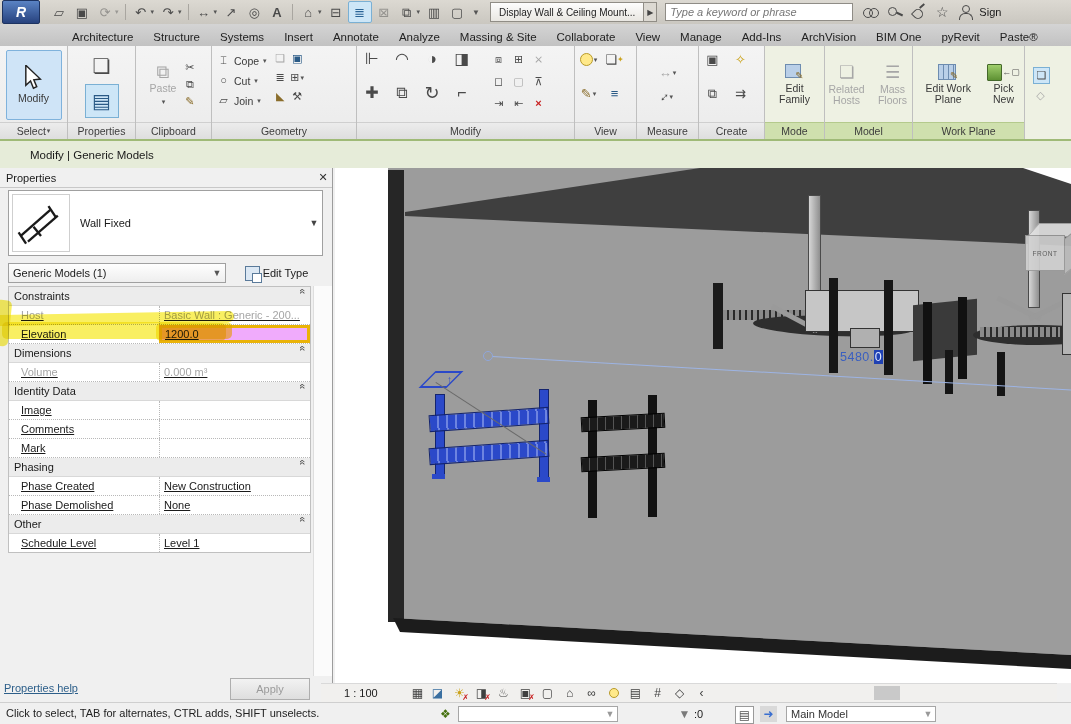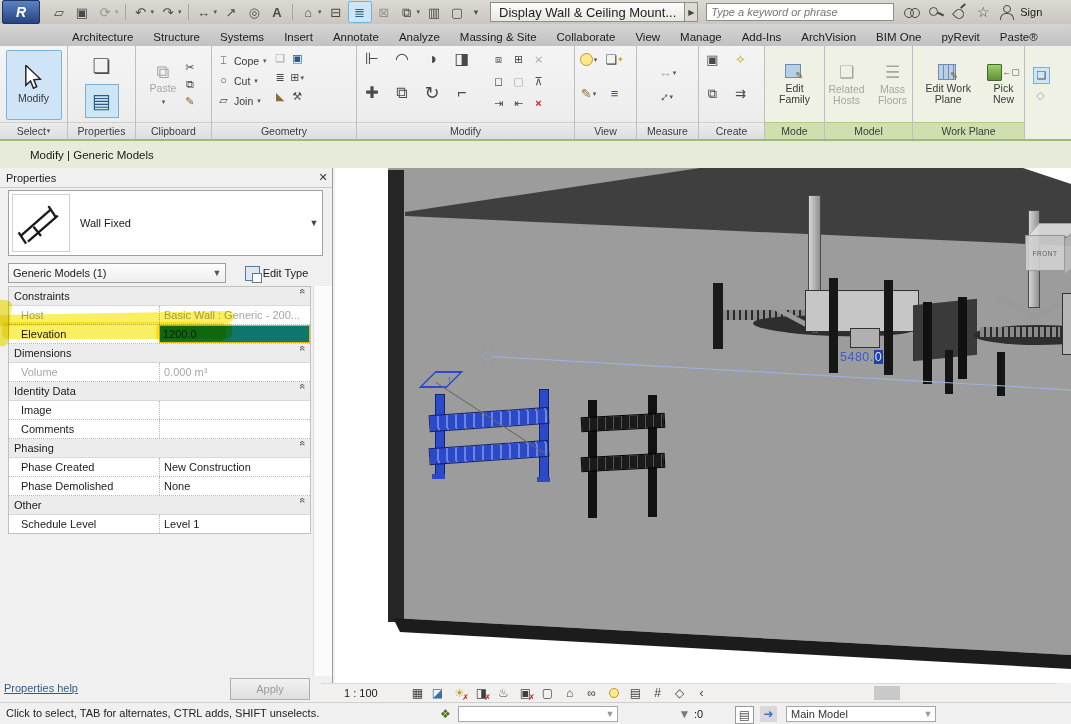--- a/index.html
+++ b/index.html
@@ -15,21 +15,21 @@
             border-bottom:1px solid #b4b1aa;display:flex;align-items:center;}
   #appbtn{width:36px;height:22px;margin:1px 2px;background:linear-gradient(#5a83c4,#27427e);
           border:1px solid #1d3361;border-radius:2px;color:#fff;font-weight:bold;font-size:14px;
           display:flex;align-items:center;justify-content:center;font-style:italic;}
   .qat{display:flex;align-items:center;gap:1px;margin-left:6px;}
   .qsep{width:1px;height:16px;background:#a9a6a0;margin:0 3px;}
   .qi{display:inline-flex;align-items:center;justify-content:center;height:20px;padding:0 2px;border-radius:2px;}
   .qi.active{background:#cde6f7;border:1px solid #7ab0d4;}
   .qi.dis{opacity:.45;}
   #titleplate{height:18px;margin-left:8px;padding:0 8px;background:linear-gradient(#fdfdfd,#e9e7e2);
-              border:1px solid #908d86;display:flex;align-items:center;font-size:13px;color:#222;}
+              border:1px solid #908d86;display:flex;align-items:center;font-size:10px;color:#222;}
   #titlearrow{width:12px;height:18px;border:1px solid #908d86;border-left:none;background:#dcd9d2;
               display:flex;align-items:center;justify-content:center;font-size:8px;color:#444;}
   #searchbox{height:16px;width:178px;margin-left:8px;border:1px solid #8f8c86;background:#fff;
              font-style:italic;color:#8a8a8a;font-size:11px;padding:0 4px;
              font-family:"Liberation Sans",sans-serif;}
   .ticons{display:flex;align-items:center;gap:8px;margin-left:10px;}
   .binoc{position:relative;width:16px;height:12px;}
   .binoc:before,.binoc:after{content:"";position:absolute;top:2px;width:8px;height:8px;border:1.5px solid #4a4a4a;border-radius:50%;}
   .binoc:before{left:0;} .binoc:after{right:0;}
   .keyic{position:relative;width:16px;height:14px;}
@@ -73,24 +73,24 @@
   #selrow{left:8px;top:94px;width:315px;height:22px;display:flex;align-items:center;gap:4px;}
   #catsel{width:218px;height:20px;background:linear-gradient(#fefefe,#eee);border:1px solid #a0a0a0;display:flex;align-items:center;box-sizing:border-box;}
   #catsel .t{flex:1;padding-left:4px;} #catsel .c{width:16px;text-align:center;color:#555;font-size:9px;}
   #edittype{flex:1;height:20px;display:flex;align-items:center;gap:3px;justify-content:center;border:1px solid transparent;}
   .etico{width:13px;height:13px;border:1px solid #5a7a9a;background:#dce8f4;position:relative;}
   .etico:after{content:"";position:absolute;right:-3px;bottom:-3px;width:8px;height:8px;border:1px solid #5a7a9a;background:#fff;}
   #ptable{left:8px;top:118px;width:303px;background:#fff;border:1px solid #c0c0c0;box-sizing:border-box;}
   .pgroup{height:18px;background:#ececec;display:flex;align-items:center;border-bottom:1px solid #d8d8d8;}
   .pgroup .n{flex:1;padding-left:5px;color:#1a1a1a;}
   .chev{width:16px;color:#444;font-size:10px;transform:rotate(90deg);}
-  .prow{height:18px;display:flex;border-bottom:1px dotted #b8b8b8;background:#fff;}
+  .prow{height:18px;display:flex;border-bottom:1px dotted #b8b8b8;background:#fff;text-decoration:underline;}
   .prow .l{width:150px;padding-left:12px;display:flex;align-items:center;box-sizing:border-box;}
   .prow .v{flex:1;border-left:1px dotted #b8b8b8;padding-left:4px;display:flex;align-items:center;box-sizing:border-box;}
-  .prow .v.inp{border:1px solid #eab308;background:#0f766e;padding-left:3px;}
+  .prow .v.inp{border:3px solid #eab308;background:#f0abfc;padding-left:3px;}
   #scrolltrack{left:313px;top:118px;width:18px;height:390px;background:#fbfbfb;border-left:1px solid #dedede;}
   .hl{position:absolute;background:#f6e70c;opacity:.65;mix-blend-mode:multiply;border-radius:5px;pointer-events:none;}
   #palfoot{left:0;top:508px;width:333px;height:24px;display:flex;align-items:center;}
   #prophelp{margin-left:4px;color:#2d5f8a;text-decoration:underline;}
   #applybtn{position:absolute;right:22px;top:510px;width:78px;height:20px;background:linear-gradient(#f2f2f2,#dedede);
             border:1px solid #aeaeae;color:#9b9b9b;display:flex;align-items:center;justify-content:center;}
   
   #viewport{left:335px;top:168px;width:736px;height:515px;background:#fff;overflow:hidden;}
   .clip{position:absolute;left:0;top:0;width:736px;height:515px;}
   #wallface{background:#9c9c9c;clip-path:polygon(53px 0px,736px 0px,736px 487px,58px 450px);}
@@ -500,20 +500,24 @@
           <span class="chev">«</span>
         </div>
       <div class="prow">
         <span class="l">Image</span>
         <span class="v"></span>
         </div>
       <div class="prow">
         <span class="l">Comments</span>
         <span class="v"></span>
         </div>
+      <div class="prow">
+        <span class="l">Mark</span>
+        <span class="v"></span>
+        </div>
       <div class="pgroup">
         <span class="n">Phasing</span>
           <span class="chev">«</span>
         </div>
       <div class="prow">
         <span class="l">Phase Created</span>
         <span class="v">New Construction</span>
         </div>
       <div class="prow">
         <span class="l">Phase Demolished</span>

